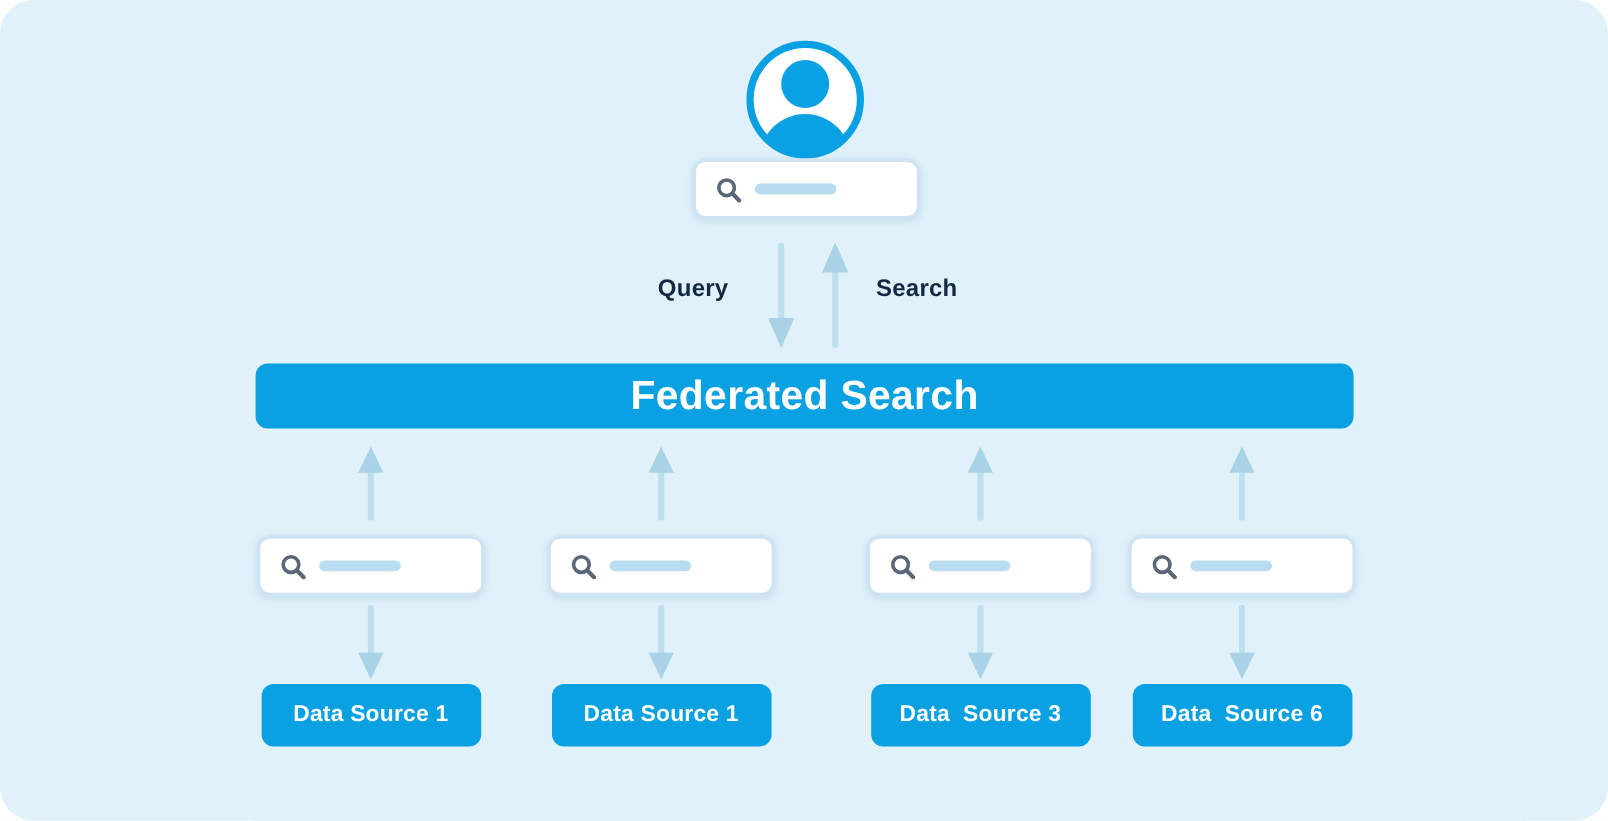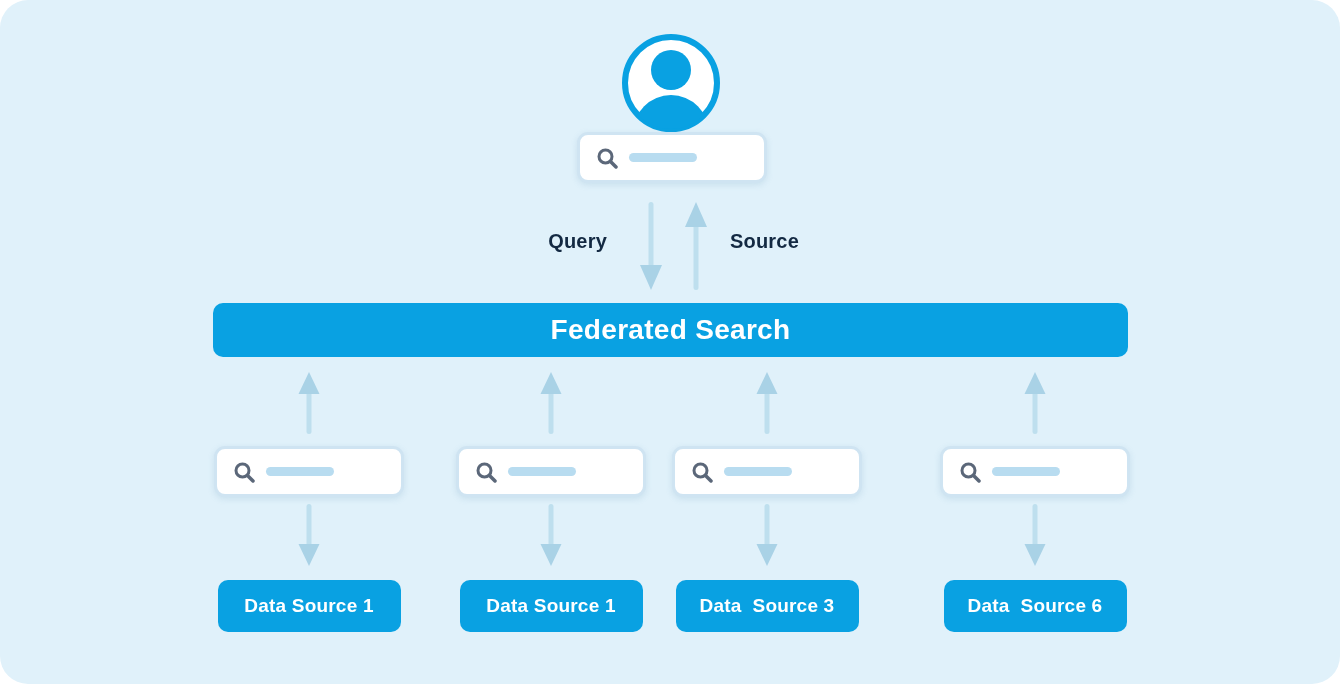--- a/index.html
+++ b/index.html
@@ -40,31 +40,31 @@
   .flow-label{
     position:absolute;top:230px;font-size:20px;font-weight:bold;color:var(--dark);
     letter-spacing:0.2px;
   }
   .query-label{left:495px;width:112px;text-align:right;}
   .results-label{left:730px;}
   .fed-bar{
     position:absolute;left:213px;top:303px;width:915px;height:54px;
     background:var(--accent);border-radius:10px;
     display:flex;align-items:center;justify-content:center;
-    color:#ffffff;font-size:28px;font-weight:bold;letter-spacing:0.3px;
+    color:#ffffff;font-size:34px;font-weight:bold;letter-spacing:0.3px;
   }
   .column{
     position:absolute;top:372px;width:190px;height:262px;
     display:flex;flex-direction:column;align-items:center;
   }
-  .col-1{left:214px;} .col-2{left:456px;} .col-3{left:672px;} .col-4{left:940px;}
+  .col-1{left:214px;} .col-2{left:456px;} .col-3{left:722px;} .col-4{left:940px;}
   .column .searchbox{position:static;margin-top:12px;}
   .column .down-arrow{margin-top:7px;}
   .src-btn{
-    margin-top:14px;width:183px;height:52px;border:none;cursor:pointer;
+    margin-top:4px;width:183px;height:52px;border:none;cursor:pointer;
     background:var(--accent);border-radius:10px;
     display:flex;align-items:center;justify-content:center;
     color:#ffffff;font-size:19px;font-weight:bold;letter-spacing:0.2px;
     font-family:"Liberation Sans", sans-serif;
     white-space:pre;
   }
 </style>
 </head>
 <body>
 
@@ -93,21 +93,21 @@
 
   <svg class="flow-arrow qarrow" width="26" height="88" viewBox="0 0 26 88">
     <rect x="10.5" y="0" width="5" height="68" rx="2.5" fill="#bedfee"></rect>
     <polygon points="13,88 24,63 2,63" fill="#a9d2e6"></polygon>
   </svg>
   <svg class="flow-arrow rarrow" width="26" height="88" viewBox="0 0 26 88">
     <rect x="10.5" y="20" width="5" height="68" rx="2.5" fill="#bedfee"></rect>
     <polygon points="13,0 24,25 2,25" fill="#a9d2e6"></polygon>
   </svg>
   <div class="flow-label query-label">Query</div>
-  <div class="flow-label results-label">Source</div>
+  <div class="flow-label results-label">Search</div>
 
   <div class="fed-bar">Federated Search</div>
 
   <div class="column col-1">
     <svg width="24" height="62" viewBox="0 0 24 62">
       <rect x="9.5" y="14" width="5" height="48" rx="2.5" fill="#bedfee"></rect>
       <polygon points="12,0 22.5,22 1.5,22" fill="#a9d2e6"></polygon>
     </svg>
     <div class="searchbox">
       <svg width="22" height="22" viewBox="0 0 22 22">

